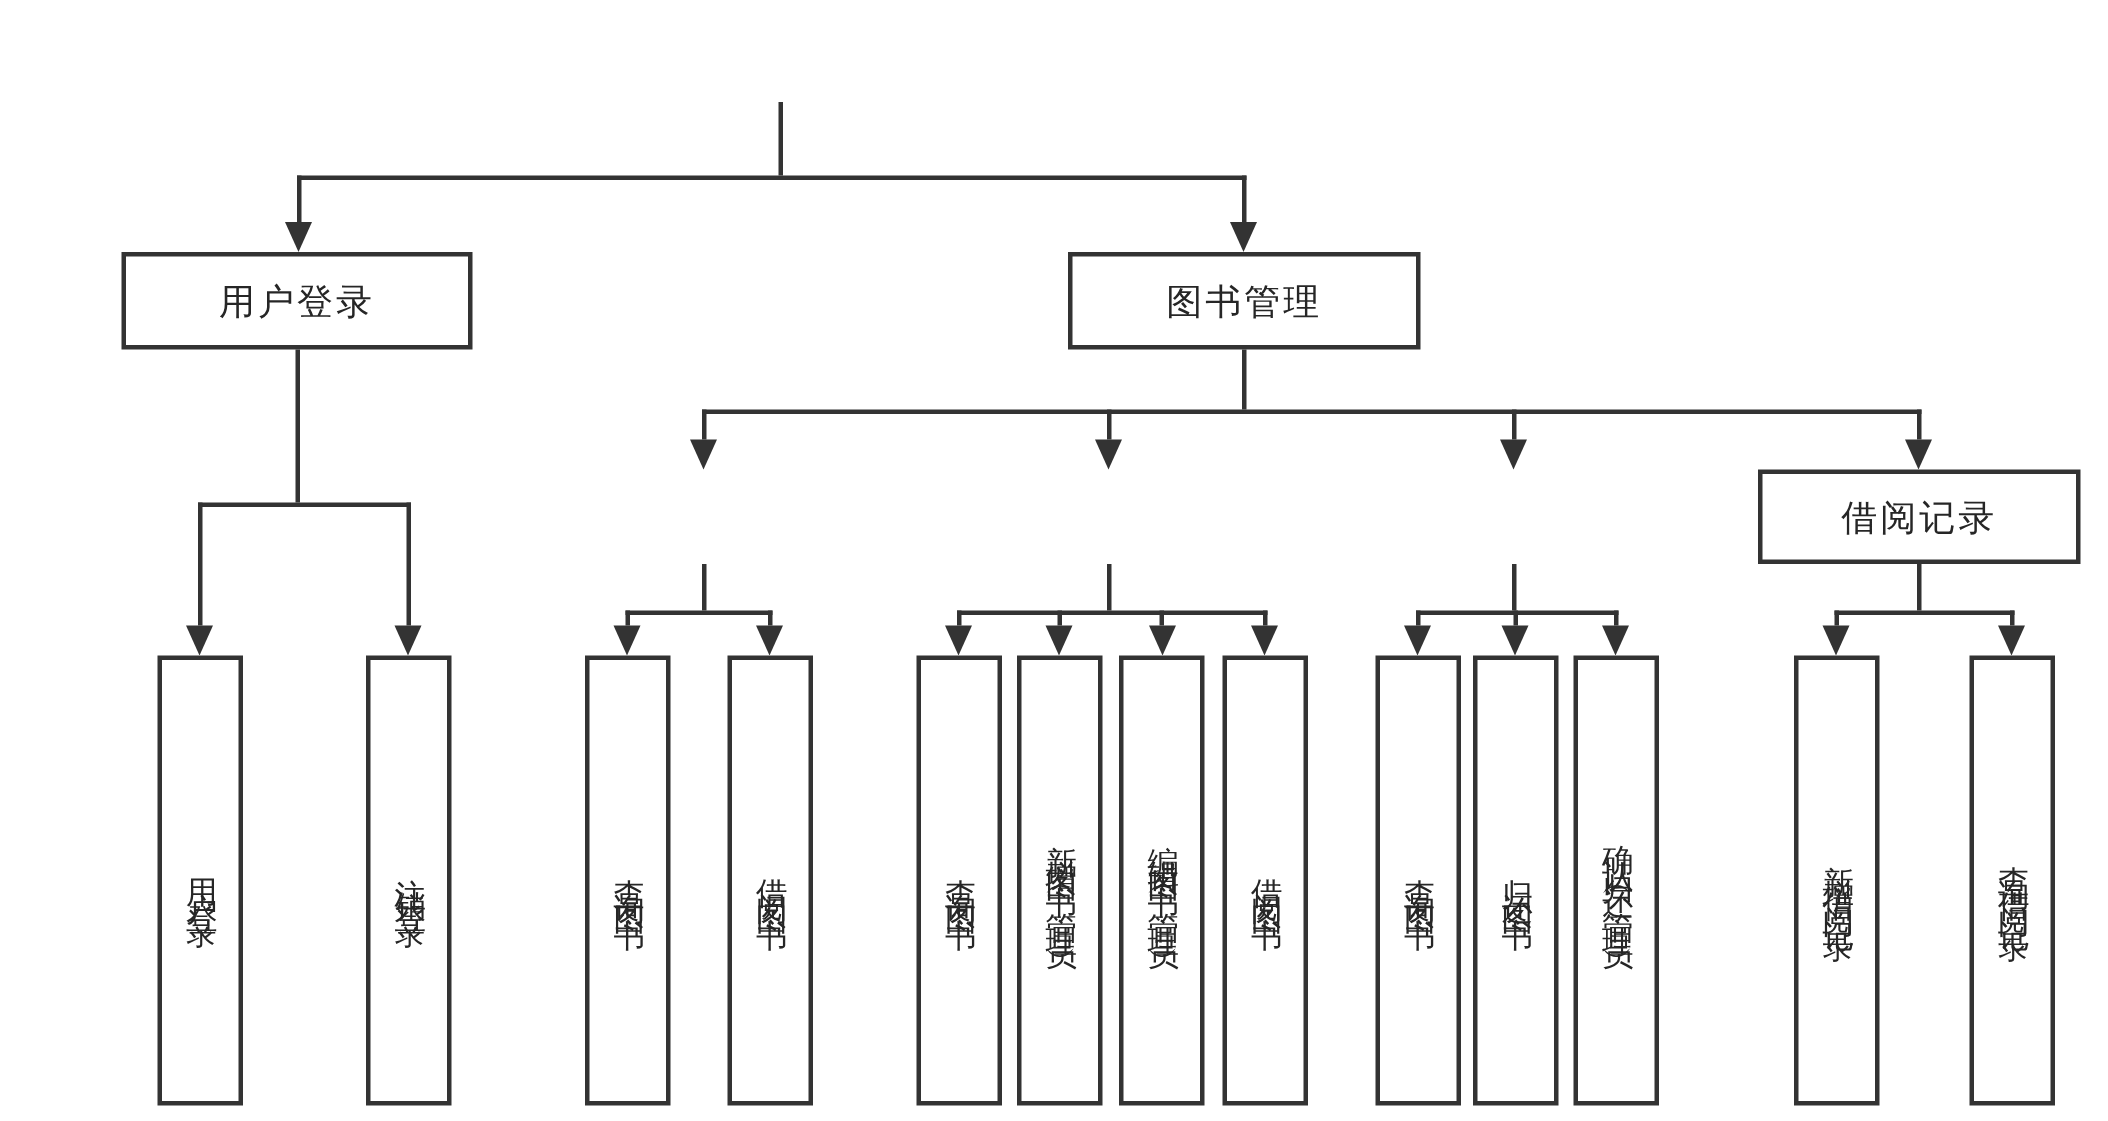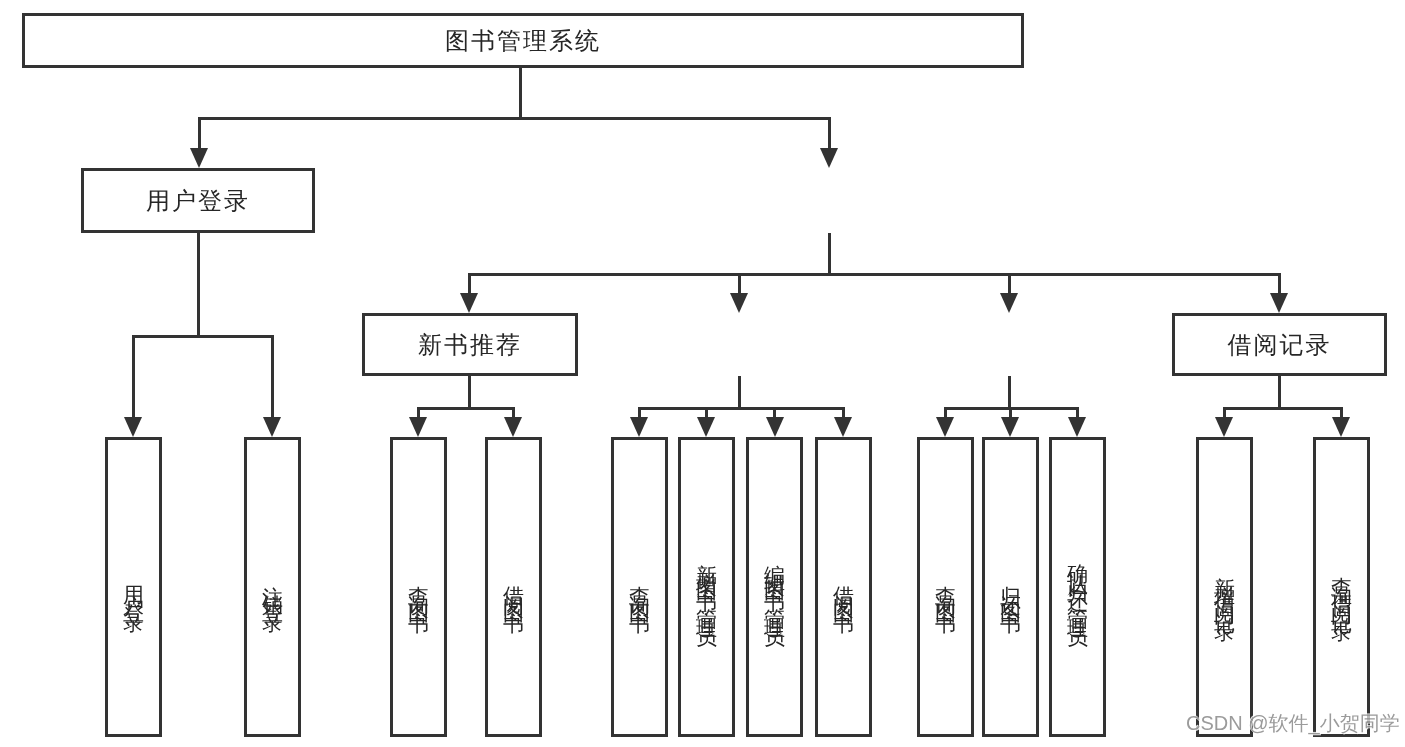--- a/index.html
+++ b/index.html
@@ -30,56 +30,53 @@
     position:absolute; left:1186px; top:710px; font-size:20px;
     color:#9b9b9b; white-space:nowrap; z-index:5;
     text-shadow:1px 1px 0 rgba(255,255,255,.85), -1px -1px 0 rgba(255,255,255,.85);
   }
 </style>
 </head>
 <body>
 
 <div class="stage">
 
-  <div class="box" style="left:22px; top:13px; width:1002px; height:55px;">
-    <span class="hlabel">图书管理系统</span>
-  </div>
 
   <div class="vline" style="left:519px; top:68px; height:49px;"></div>
   <div class="hline" style="left:198px; top:117px; width:633px;"></div>
   <div class="vline" style="left:198px; top:117px; height:31px;"></div>
   <div class="arrow" style="left:190px; top:148px;"></div>
   <div class="vline" style="left:828px; top:117px; height:31px;"></div>
   <div class="arrow" style="left:820px; top:148px;"></div>
 
   <div class="box" style="left:81px; top:168px; width:234px; height:65px;">
     <span class="hlabel">用户登录</span>
+  </div>
+  <div class="box" style="left:712px; top:168px; width:235px; height:65px;">
+    <span class="hlabel">图书管理</span>
   </div>
 
   <div class="vline" style="left:197px; top:233px; height:102px;"></div>
   <div class="hline" style="left:132px; top:335px; width:142px;"></div>
   <div class="vline" style="left:132px; top:335px; height:82px;"></div>
   <div class="arrow" style="left:124px; top:417px;"></div>
   <div class="vline" style="left:271px; top:335px; height:82px;"></div>
   <div class="arrow" style="left:263px; top:417px;"></div>
 
   <div class="vline" style="left:828px; top:233px; height:40px;"></div>
   <div class="hline" style="left:468px; top:273px; width:813px;"></div>
   <div class="vline" style="left:468px;  top:273px; height:20px;"></div>
   <div class="arrow" style="left:460px;  top:293px;"></div>
   <div class="vline" style="left:738px;  top:273px; height:20px;"></div>
   <div class="arrow" style="left:730px;  top:293px;"></div>
   <div class="vline" style="left:1008px; top:273px; height:20px;"></div>
   <div class="arrow" style="left:1000px; top:293px;"></div>
   <div class="vline" style="left:1278px; top:273px; height:20px;"></div>
   <div class="arrow" style="left:1270px; top:293px;"></div>
 
-  <div class="box" style="left:362px; top:313px; width:216px; height:63px;">
-    <span class="hlabel">新书推荐</span>
-  </div>
   <div class="box" style="left:1172px; top:313px; width:215px; height:63px;">
     <span class="hlabel">借阅记录</span>
   </div>
 
   <div class="vline" style="left:468px; top:376px; height:31px;"></div>
   <div class="hline" style="left:417px; top:407px; width:98px;"></div>
   <div class="vline" style="left:417px; top:407px; height:10px;"></div>
   <div class="arrow" style="left:409px; top:417px;"></div>
   <div class="vline" style="left:512px; top:407px; height:10px;"></div>
   <div class="arrow" style="left:504px; top:417px;"></div>
@@ -148,15 +145,14 @@
     <span class="vtext">确认归还（管理员）</span>
   </div>
 
   <div class="box" style="left:1196px; top:437px; width:57px; height:300px;">
     <span class="vtext">新增借阅记录</span>
   </div>
   <div class="box" style="left:1313px; top:437px; width:57px; height:300px;">
     <span class="vtext">查询借阅记录</span>
   </div>
 
-  <div class="watermark">CSDN @软件_小贺同学</div>
 
 </div>
 
 </body></html>

